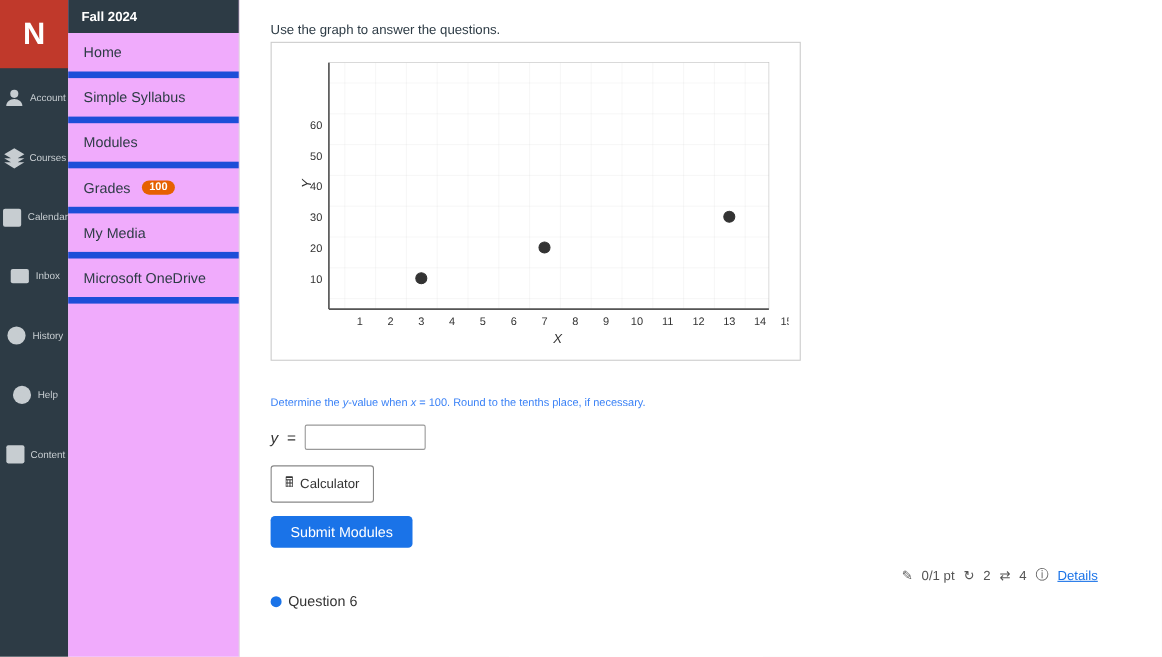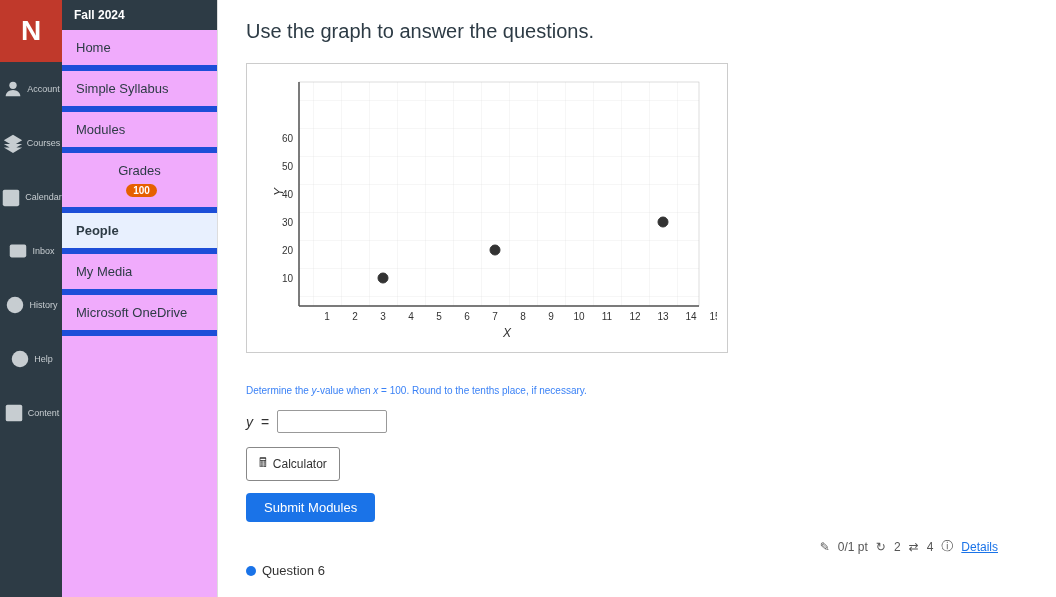--- a/index.html
+++ b/index.html
@@ -74,23 +74,23 @@
 
     
     .main-content {
       flex: 1;
       background: #fff;
       padding: 20px 28px;
       overflow-y: auto;
     }
 
     .question-text {
-      font-size: 20px;
+      font-size: 12px;
       color: #2d3b45;
-      margin-bottom: 20px;
+      margin-bottom: 4px;
       font-weight: 500;
     }
 
     
     .graph-container {
       border: 1px solid #ccc;
       display: inline-block;
       margin-bottom: 18px;
       background: #fff;
     }
@@ -272,26 +272,23 @@
     <div class="left-nav-header">Fall 2024</div>
     <div class="left-nav-item">
       <span>Home</span>
     </div>
     <div class="left-nav-item">
       <span>Simple Syllabus</span>
     </div>
     <div class="left-nav-item">
       <span>Modules</span>
     </div>
-    <div class="left-nav-item" style="display:flex;align-items:center;flex-direction:column;">
+    <div class="left-nav-item" style="display:flex;align-items:center;">
       <span>Grades</span>
       <span class="badge">100</span>
-    </div>
-    <div class="left-nav-item active">
-      <span>People</span>
     </div>
     <div class="left-nav-item">
       <span>My Media</span>
     </div>
     <div class="left-nav-item">
       <span>Microsoft OneDrive</span>
     </div>
   </div>
 
   <div class="main-content">

